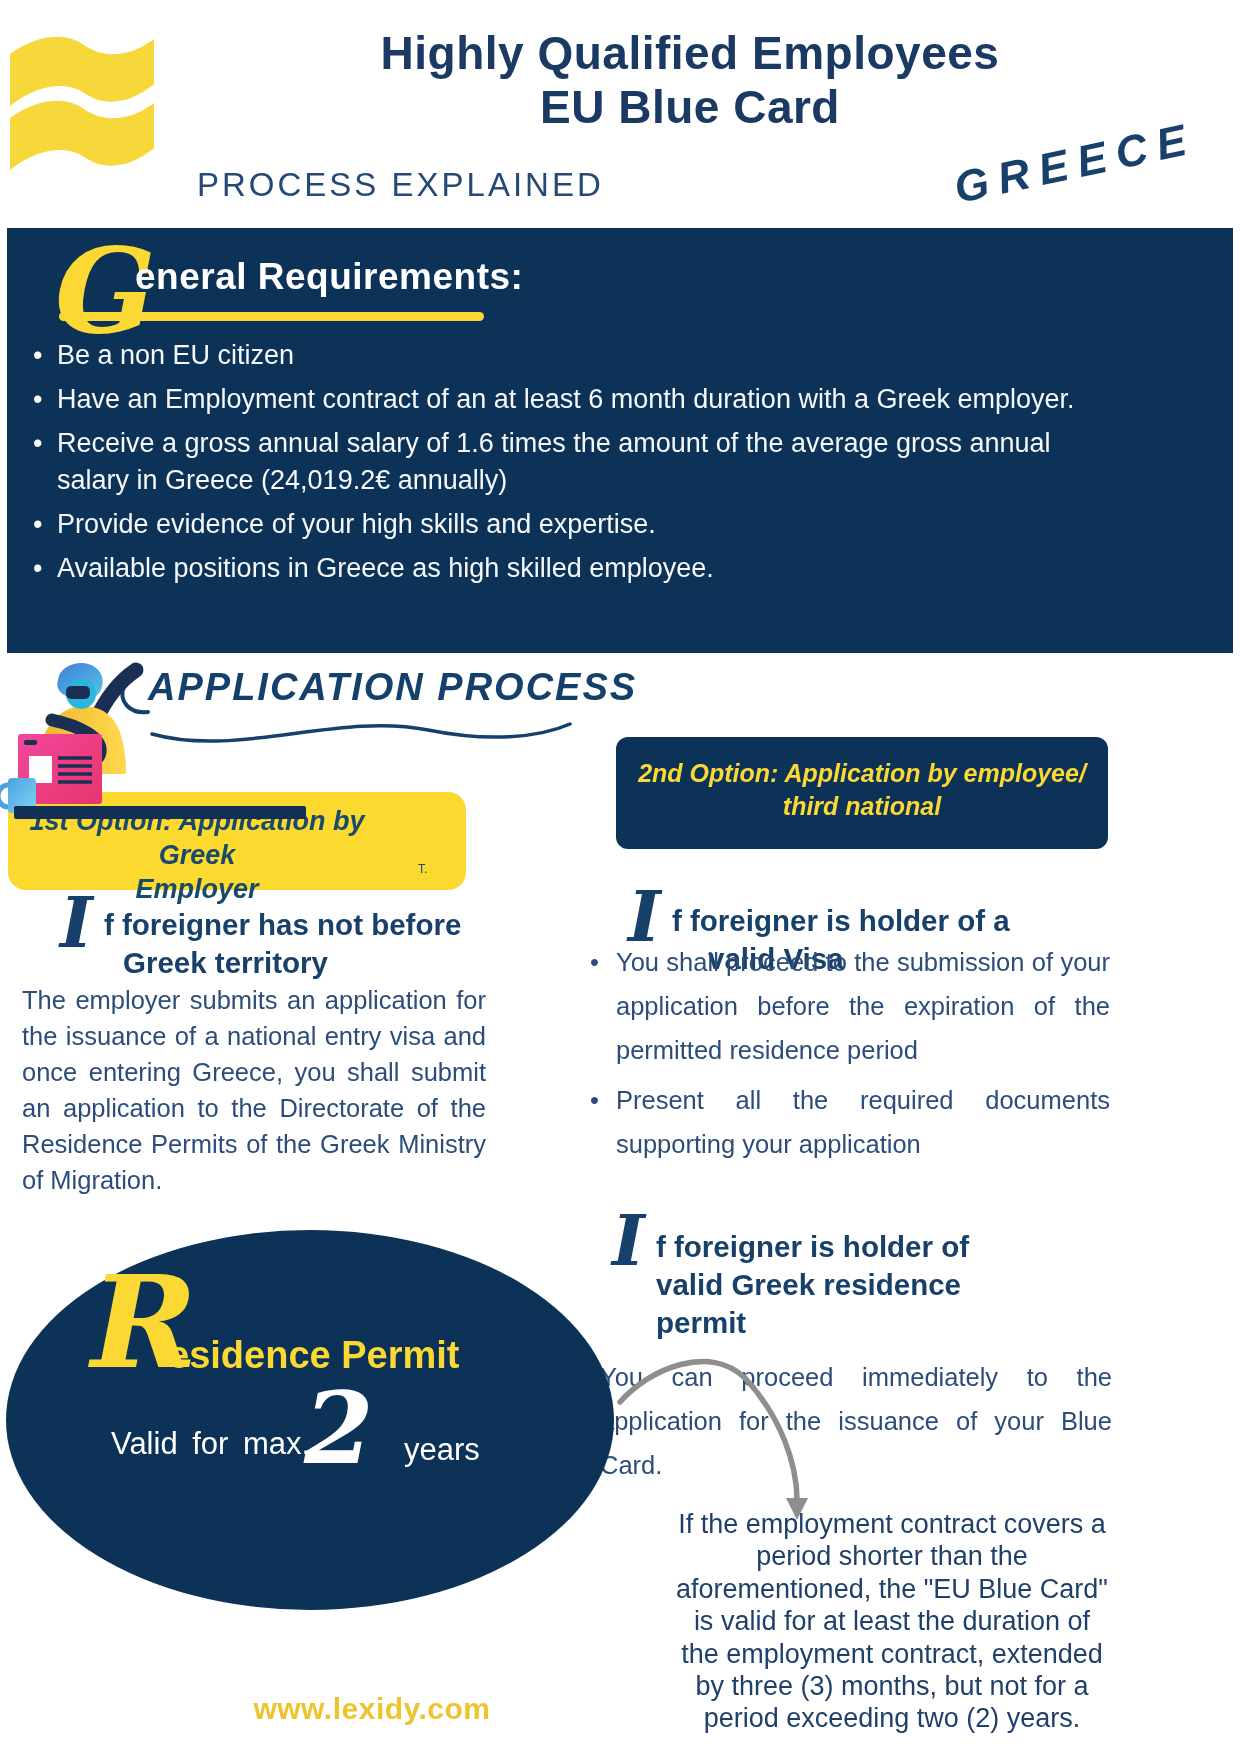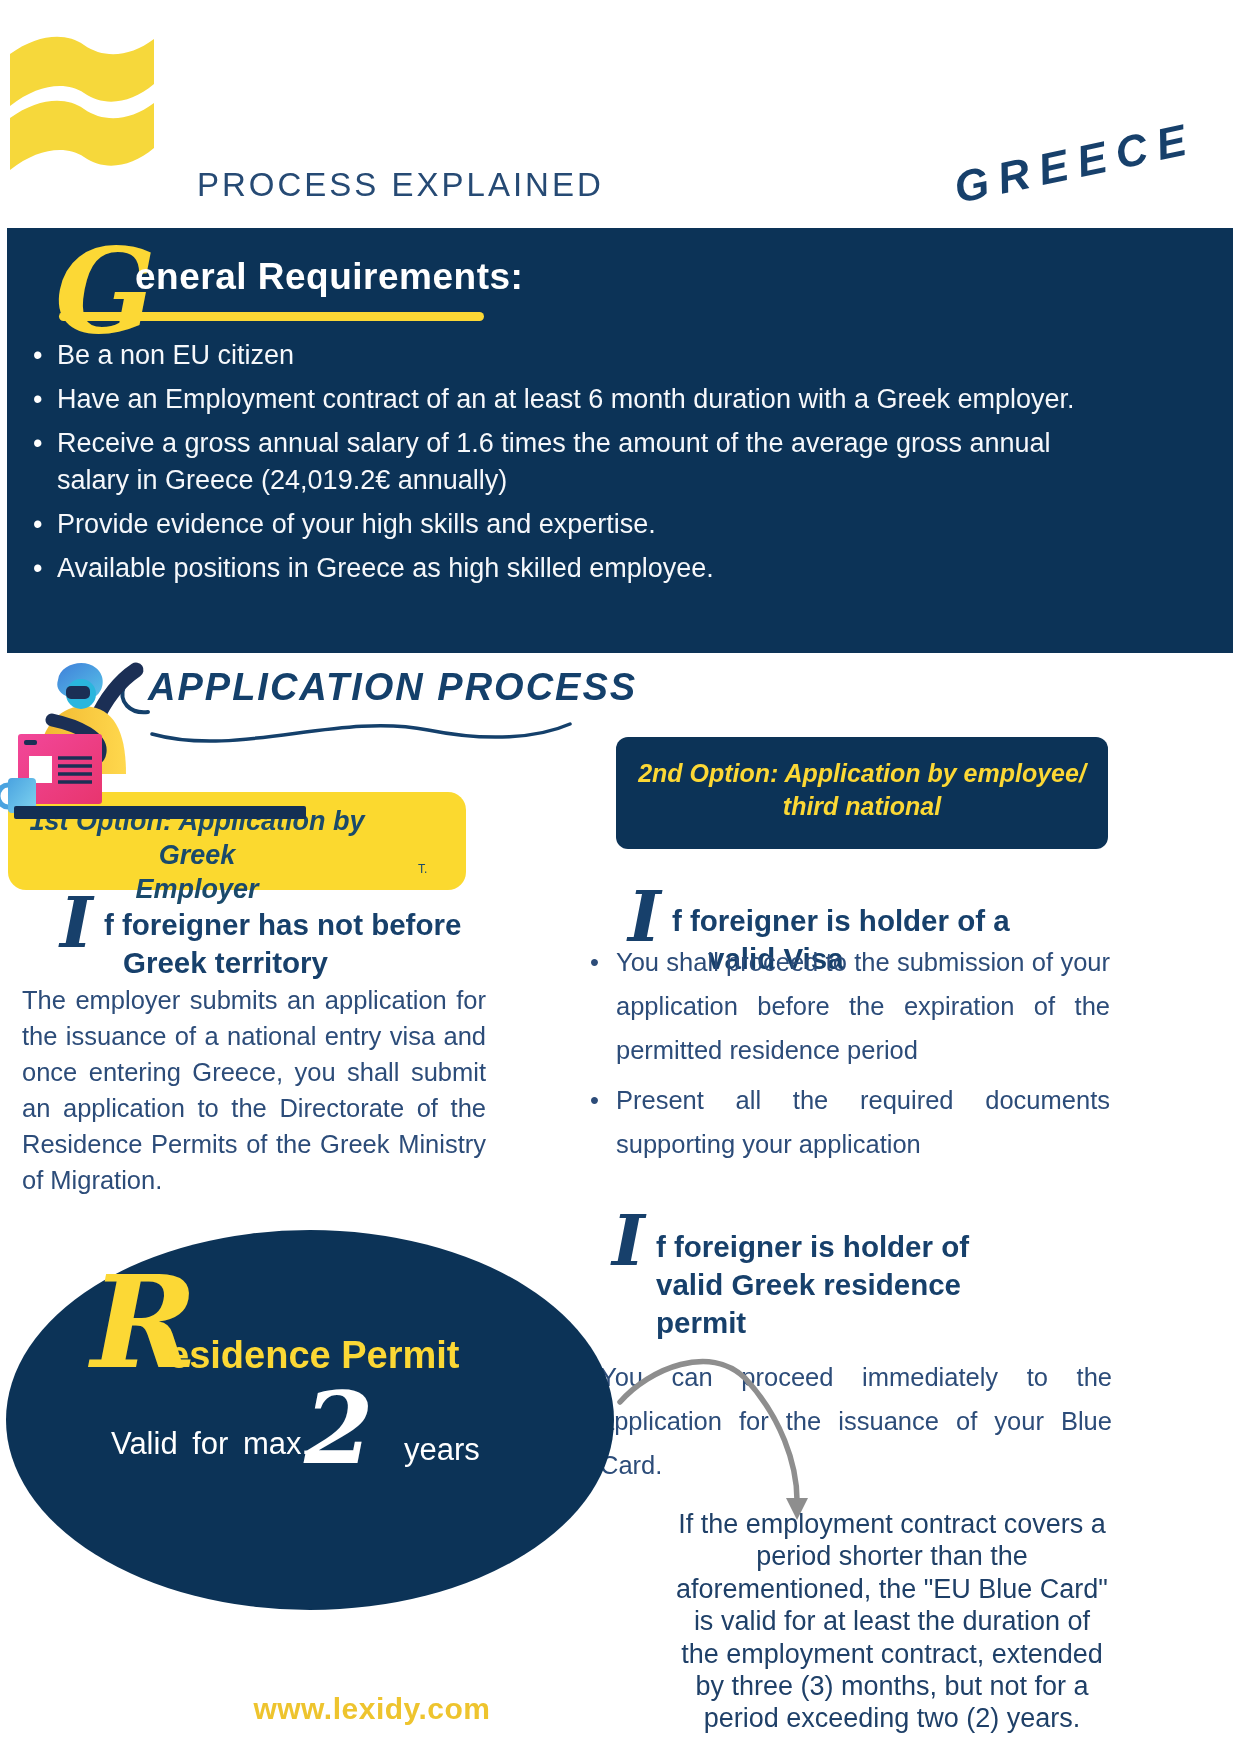--- a/index.html
+++ b/index.html
@@ -86,20 +86,24 @@
 
 <div class="page">
 
   <div class="abs" style="left:8px;top:28px;width:148px;height:142px;">
     <svg width="148" height="142" viewBox="0 0 148 142">
       <path d="M2 26 C 30 6, 58 4, 76 17 C 96 31, 122 29, 146 11 L 146 56 C 122 76, 96 79, 76 65 C 58 53, 30 56, 2 78 Z" fill="#f6d83b"></path>
       <path d="M2 90 C 30 70, 58 68, 76 81 C 96 95, 122 93, 146 75 L 146 120 C 122 140, 96 143, 76 129 C 58 117, 30 120, 2 142 Z" fill="#f6d83b"></path>
     </svg>
   </div>
 
+  <div class="abs title">
+    <div>Highly Qualified Employees</div>
+    <div>EU Blue Card</div>
+  </div>
   <div class="abs subtitle">PROCESS EXPLAINED</div>
   <div class="abs greece">GREECE</div>
 
   <div class="abs reqbox">
     <span class="abs dropcap req-g">G</span>
     <span class="abs req-h">eneral Requirements:</span>
     <div class="abs req-underline"></div>
     <ul class="abs req-list">
       <li>Be a non EU citizen</li>
       <li>Have an Employment contract of an at least 6 month duration with a Greek employer.</li>

